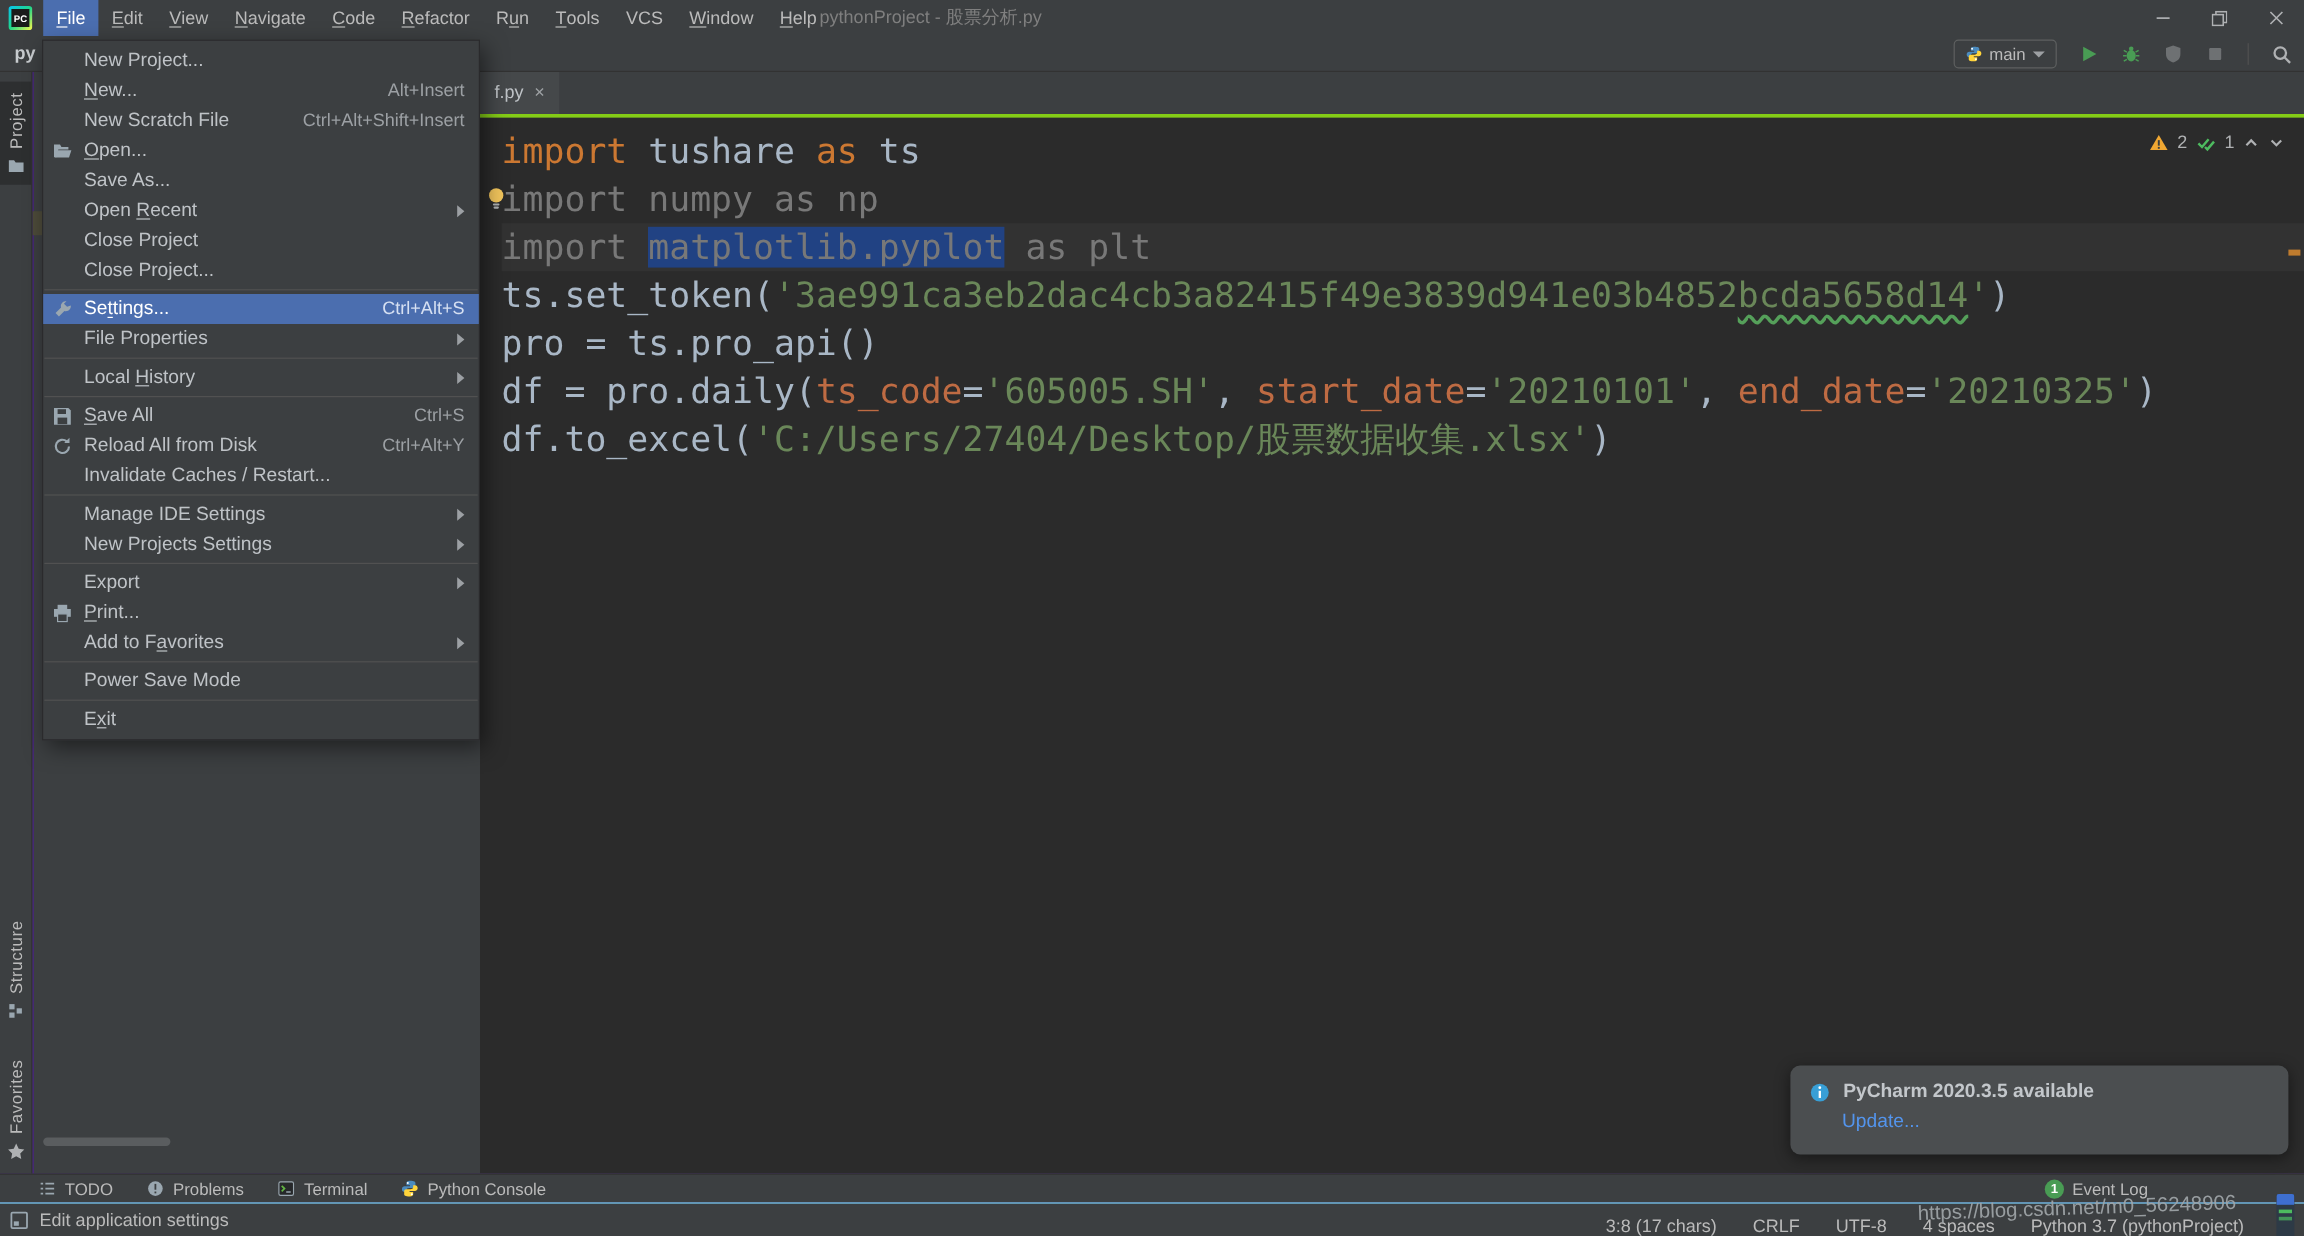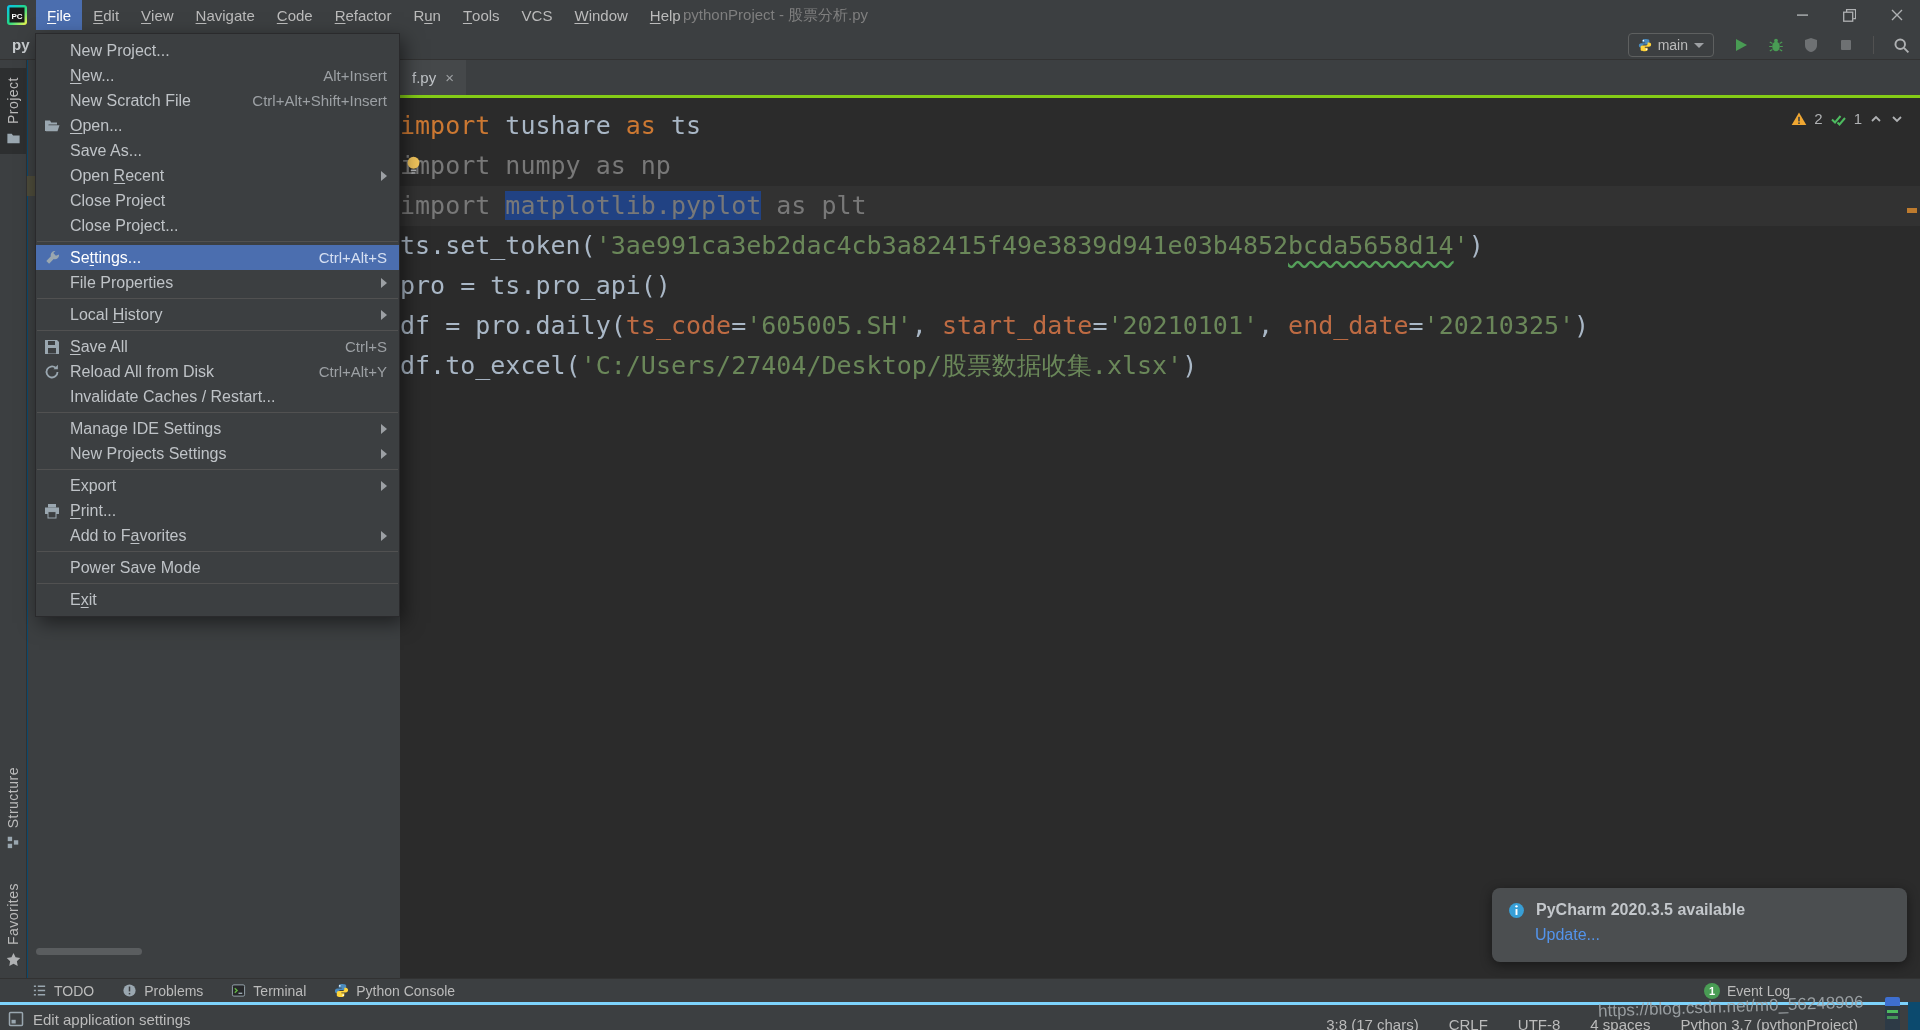--- a/index.html
+++ b/index.html
@@ -1,18 +1,18 @@
 <!DOCTYPE html>
 <html><head>
 <meta charset="utf-8">
 <style>
   *{margin:0;padding:0;box-sizing:border-box;}
   html,body{background:#1e1e1e;}
   body{font-family:"Liberation Sans","DejaVu Sans",sans-serif;}
-  .app{position:relative;width:1920px;height:1030px;background:#0c4a6e;overflow:hidden;color:#BBBBBB;}
+  .app{position:relative;width:1920px;height:1030px;background:#4c1d95;overflow:hidden;color:#BBBBBB;}
 
   
   .titlebar{position:absolute;top:0;left:0;right:0;height:30px;background:#3C3F41;display:flex;align-items:center;z-index:20;}
   .app-icon{width:20px;height:20px;margin:0 9px 0 7px;flex:0 0 auto;}
   .menubar{display:flex;height:100%;}
   .mb-item{padding:0 11px;display:flex;align-items:center;font-size:15px;color:#BBBBBB;cursor:default;}
   .mb-item.active{background:#4B6EAF;color:#FFFFFF;}
   .mb-item u, .fm-label u{text-decoration:underline;text-underline-offset:2px;}
   .tb-title{position:absolute;left:683px;top:0;height:30px;line-height:30px;color:#7F7F7F;font-size:15px;}
   .win-controls{position:absolute;right:0;top:0;height:30px;display:flex;}
@@ -40,21 +40,21 @@
   .panel{position:absolute;left:28px;top:60px;width:372px;bottom:52px;background:#3C3F41;z-index:1;}
   .panel-sel{position:absolute;left:-1px;top:116px;width:9px;height:20px;background:#4D4B3A;}
   .panel-scroll{position:absolute;left:8px;bottom:23px;width:106px;height:7px;background:#5A5D5F;border-radius:4px;}
 
   
   .editor-col{position:absolute;left:400px;top:60px;right:0;bottom:52px;background:#2B2B2B;z-index:2;}
   .tabs{height:38px;background:#3C3F41;border-bottom:3px solid #84cc16;display:flex;align-items:stretch;}
   .tab{background:#45484A;padding:0 12px;font-size:15px;color:#BFC3C7;display:flex;gap:9px;align-items:center;}
   .tab-close{color:#9DA0A3;font-size:15px;}
   .editor{position:absolute;top:38px;left:0;right:0;bottom:0;overflow:hidden;}
-  .code{position:absolute;top:8px;left:0;right:0;font-family:"DejaVu Sans Mono",monospace;font-size:25px;line-height:40px;white-space:pre;}
+  .code{position:absolute;top:8px;left:18px;right:0;font-family:"DejaVu Sans Mono",monospace;font-size:29px;line-height:40px;white-space:pre;}
   .code-line{height:40px;}
   .code-line.caret{background:#323232;}
   .tk-kw{color:#CC7832;}
   .tk-plain{color:#A9B7C6;}
   .tk-dim{color:#787878;}
   .tk-str{color:#6A8759;}
   .tk-param{color:#BE6B43;}
   .tk-selected{background:#214283;}
   .tk-typo{text-decoration:underline;text-decoration-style:wavy;text-decoration-color:#55A05A;text-underline-offset:6px;}
   .bulb{position:absolute;left:5px;top:57px;z-index:3;}
@@ -65,21 +65,21 @@
   .notification{position:absolute;left:1492px;top:888px;width:415px;height:74px;background:#4B4E50;border-radius:8px;box-shadow:0 3px 12px rgba(0,0,0,0.45);padding:13px 16px;z-index:30;}
   .notif-head{display:flex;gap:11px;align-items:center;font-size:16px;font-weight:bold;color:#C3C7CB;}
   .notif-link{margin-left:27px;margin-top:7px;color:#5394EC;font-size:16px;}
 
   
   .toolbar-bottom{position:absolute;left:0;right:0;bottom:28px;height:24px;background:#3C3F41;border-top:1px solid #323232;display:flex;align-items:center;font-size:14px;color:#BBBBBB;z-index:10;}
   .tw-group{display:flex;margin-left:18px;gap:0;}
   .tw-btn{display:flex;align-items:center;gap:7px;padding:0 14px;height:24px;}
   .event-log{position:absolute;right:130px;display:flex;align-items:center;gap:7px;}
   .ev-badge{width:16px;height:16px;border-radius:50%;background:#499C54;color:#fff;font-size:11px;font-weight:bold;display:flex;align-items:center;justify-content:center;}
-  .statusbar{position:absolute;left:0;right:12px;bottom:0;height:28px;background:#3C3F41;border-top:3px solid #7dd3fc;font-size:15px;color:#BBBBBB;z-index:10;}
+  .statusbar{position:absolute;left:0;right:0;bottom:0;height:28px;background:#3C3F41;border-top:1px solid #7dd3fc;font-size:15px;color:#BBBBBB;z-index:10;}
   .sb-left{position:absolute;left:8px;top:0;height:28px;display:flex;align-items:center;gap:9px;}
   .sb-right{position:absolute;right:50px;top:0;height:28px;display:flex;align-items:flex-end;gap:30px;}
   .sb-mini{position:absolute;right:8px;top:-8px;width:15px;height:38px;border-radius:2px;background:#2d3a46;overflow:hidden;}
   .sb-mini .m1{height:9px;background:#3E6FD0;}
   .sb-mini .m2{margin:4px 2px 0;height:3px;background:#4DBB5F;}
   .sb-mini .m3{margin:3px 2px 0;height:3px;background:#4DBB5F;opacity:.7;}
 
   .watermark{position:absolute;left:1598px;top:997px;transform:rotate(-2deg);color:rgba(160,165,168,0.92);font-size:17px;z-index:40;white-space:nowrap;}
 
   

